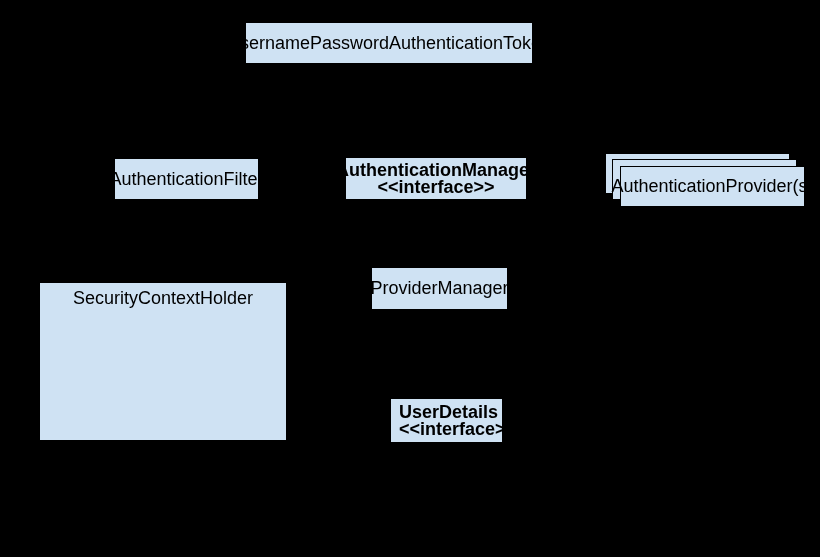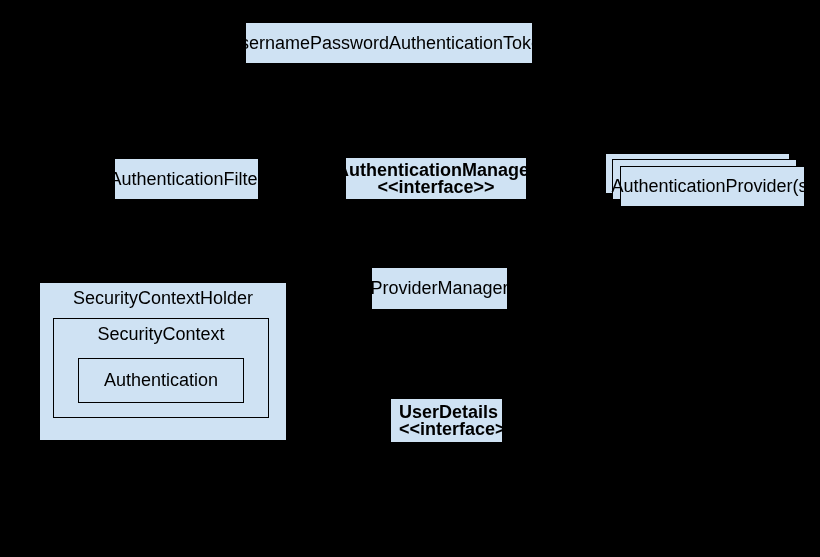--- a/index.html
+++ b/index.html
@@ -73,27 +73,20 @@
 
   <div class="node n-prov-back"></div>
   <div class="node n-prov-mid"></div>
   <div class="node n-prov-front">
     <span>AuthenticationProvider(s)</span>
   </div>
 
   <div class="node n-holder titled">
     <span class="box-title">SecurityContextHolder</span>
 
-    <div class="node n-context titled">
-      <span class="box-title">SecurityContext</span>
-
-      <div class="node n-auth">
-        <span>Authentication</span>
-      </div>
-    </div>
   </div>
 
   <div class="node n-provmgr">
     <span>ProviderManager</span>
   </div>
 
 
   <div class="node n-udetails left-align">
     <span class="two-line">
       <span style="display:block">UserDetails</span>

